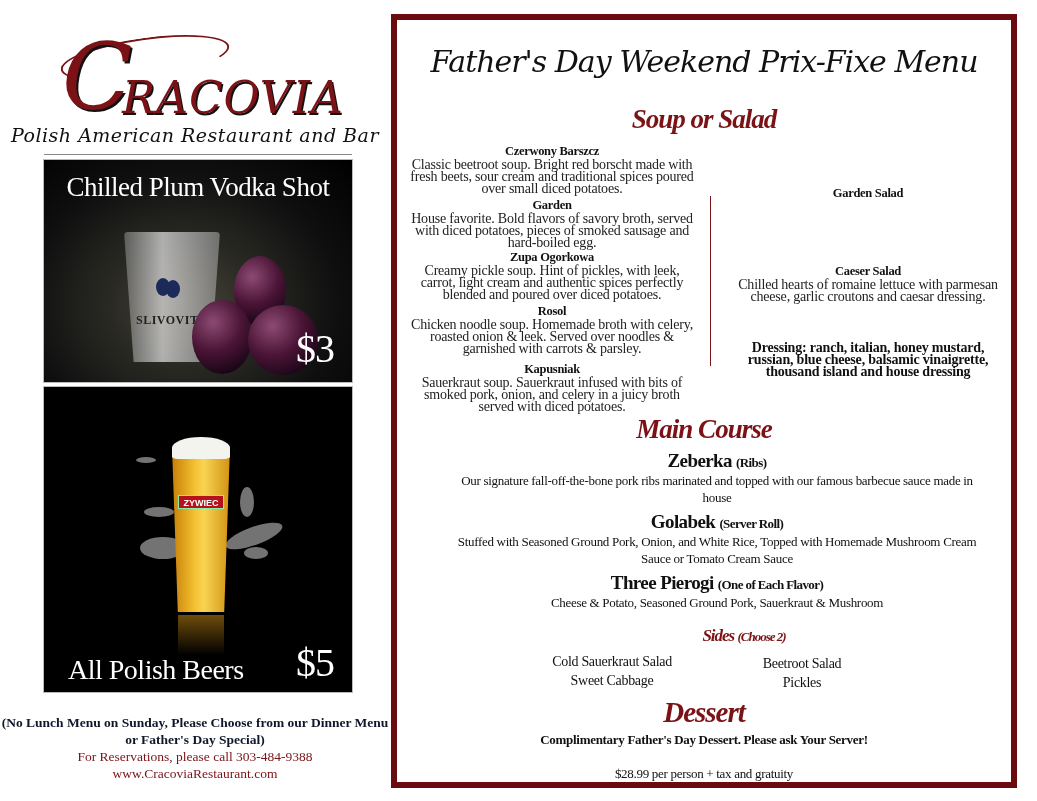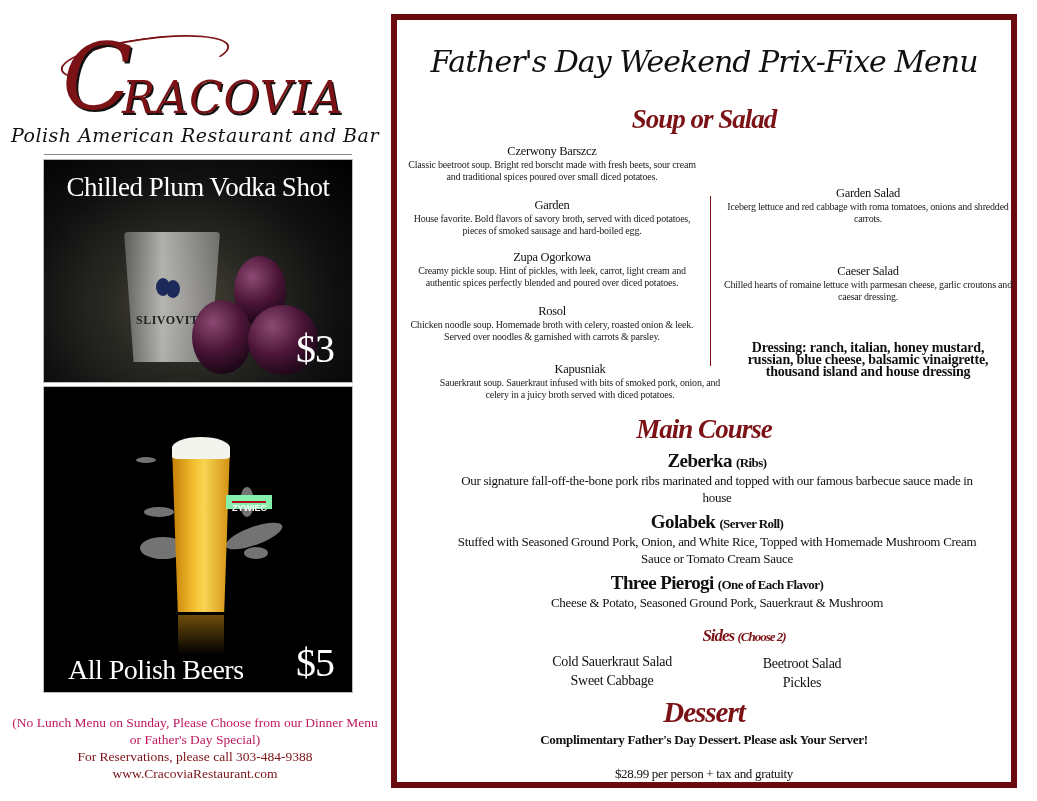--- a/index.html
+++ b/index.html
@@ -48,47 +48,47 @@
   .plum.c { left: 204px; top: 145px; width: 70px; height: 70px; }
 
   
   .beer { position: absolute; left: 128px; top: 60px; width: 58px; height: 165px;
           background: linear-gradient(90deg, #c77f08, #f4c232 40%, #f8d452 55%, #d39214);
           clip-path: polygon(0 0, 100% 0, 90% 100%, 10% 100%); }
   .beer-foam { position: absolute; left: 128px; top: 50px; width: 58px; height: 22px; background: #f4f4ee;
                border-radius: 50% 50% 10% 10%; }
   .beer-badge { position: absolute; left: 134px; top: 108px; width: 46px; height: 14px; background: #b5121b;
                 color: #fff; font-size: 9px; font-weight: bold; text-align: center; line-height: 14px;
-                font-family: "Liberation Sans", sans-serif; border: 6px solid #86efac; margin-left: 48px; }
+                font-family: "Liberation Sans", sans-serif; border: 1px solid #86efac; }
   .beer-reflect { position: absolute; left: 134px; top: 228px; width: 46px; height: 40px;
                   background: linear-gradient(180deg, rgba(200,140,20,.55), rgba(0,0,0,0)); }
   .splash { position: absolute; border-radius: 50%; background: rgba(230,230,230,.5); }
 
   .left-footer { position: absolute; left: 0; top: 714px; width: 390px; text-align: center; font-size: 13.5px; line-height: 17px; }
-  .left-footer .note { color: #be185d; }
+  .left-footer .note { color: #0f172a; font-weight: bold; }
   .left-footer .red { color: #7a1216; }
 
   
   .menu { position: absolute; left: 391px; top: 14px; width: 626px; height: 774px; border: 6px solid #6a0b0f; background: #fff; }
   .menu-title { position: absolute; left: 0; top: 24px; width: 100%; text-align: center;
                 font-family: "DejaVu Serif", serif; font-style: italic; font-size: 30px; color: #111; letter-spacing: -1px; }
   .sec-head { position: absolute; left: 0; width: 100%; text-align: center; font-family: "Liberation Serif", serif;
               font-style: italic; font-weight: bold; color: #7a1216; letter-spacing: -1px; }
   .sec-soup { top: 84px; font-size: 27px; }
   .sec-main { top: 394px; font-size: 27px; }
   .sec-sides { top: 606px; font-size: 17px; margin-left: 40px; }
   .sec-sides .sub { font-size: 13px; }
   .sec-dessert { top: 676px; font-size: 29px; }
 
   .soups { position: absolute; left: 10px; top: 124px; width: 290px; text-align: center; }
   .salads { position: absolute; left: 326px; top: 166px; width: 290px; text-align: center; }
   .divider { position: absolute; left: 313px; top: 176px; width: 1px; height: 170px; background: #7a1216; }
 
-  .dish-name { font-family: "Liberation Serif", serif; font-weight: normal; font-size: 12.5px; color: #111; letter-spacing: -0.3px; }
-  .dish-desc { font-family: "Liberation Serif", serif; font-size: 10px; line-height: 12px; color: #222; letter-spacing: -0.2px; }
+  .dish-name { font-family: "Liberation Serif", serif; font-weight: bold; font-size: 12.5px; color: #111; letter-spacing: -0.3px; }
+  .dish-desc { font-family: "Liberation Serif", serif; font-size: 14px; line-height: 12px; color: #222; letter-spacing: -0.2px; }
   .soup-item { position: absolute; left: 0; width: 290px; }
   .dressing { font-family: "Liberation Serif", serif; font-weight: bold; font-size: 14px; line-height: 12px; color: #111; letter-spacing: -0.2px; }
 
   .mains { position: absolute; left: 40px; top: 430px; width: 548px; text-align: center; }
   .main-item { margin-bottom: 5px; margin-left: 12px; }
   .main-name { font-family: "Liberation Serif", serif; font-weight: bold; font-size: 19px; color: #111; letter-spacing: -0.6px; }
   .main-name .paren { font-size: 13px; }
   .main-desc { font-family: "Liberation Serif", serif; font-size: 13px; line-height: 17px; color: #111; letter-spacing: -0.3px; }
 
   .sides { position: absolute; top: 632px; font-family: "Liberation Serif", serif; font-size: 14px; line-height: 19px; text-align: center; color: #111; letter-spacing: -0.3px; }
@@ -164,32 +164,31 @@
       <div class="dish-desc">House favorite. Bold flavors of savory broth, served with diced potatoes, pieces of smoked sausage and hard-boiled egg.</div>
     </div>
     <div class="soup-item" style="top:106px;">
       <div class="dish-name">Zupa Ogorkowa</div>
       <div class="dish-desc">Creamy pickle soup. Hint of pickles, with leek, carrot, light cream and authentic spices perfectly blended and poured over diced potatoes.</div>
     </div>
     <div class="soup-item" style="top:160px;">
       <div class="dish-name">Rosol</div>
       <div class="dish-desc">Chicken noodle soup. Homemade broth with celery, roasted onion &amp; leek. Served over noodles  &amp; garnished with carrots &amp; parsley.</div>
     </div>
-    <div class="soup-item" style="top:218px;margin-left:28px;">
+    <div class="soup-item" style="top:218px;">
       <div class="dish-name">Kapusniak</div>
       <div class="dish-desc">Sauerkraut soup. Sauerkraut infused with bits of smoked pork, onion, and celery in a juicy broth served with diced potatoes.</div>
     </div>
   </div>
 
   <div class="divider"></div>
 
   <div class="salads">
     <div class="soup-item" style="top:0px;">
       <div class="dish-name">Garden Salad</div>
-      <div class="dish-desc">Iceberg lettuce and red cabbage with roma tomatoes, onions and shredded carrots.</div>
     </div>
     <div class="soup-item" style="top:78px;">
       <div class="dish-name">Caeser Salad</div>
       <div class="dish-desc">Chilled hearts of romaine lettuce with parmesan cheese, garlic croutons and caesar dressing.</div>
     </div>
     <div class="soup-item" style="top:156px;padding:0 20px;">
       <div class="dressing">Dressing: ranch, italian, honey mustard, russian, blue cheese, balsamic vinaigrette, thousand island and house dressing</div>
     </div>
   </div>
 

